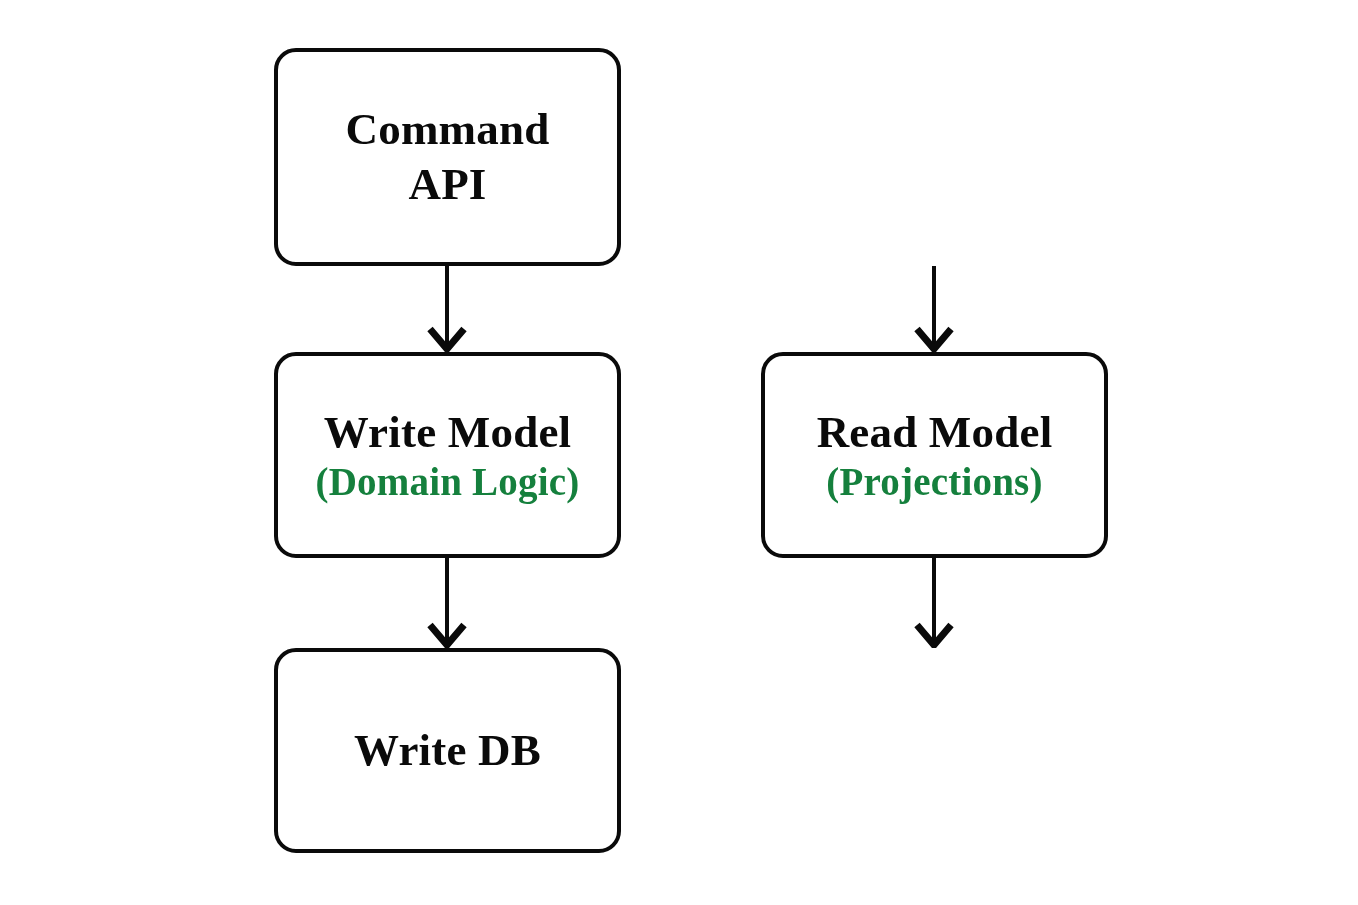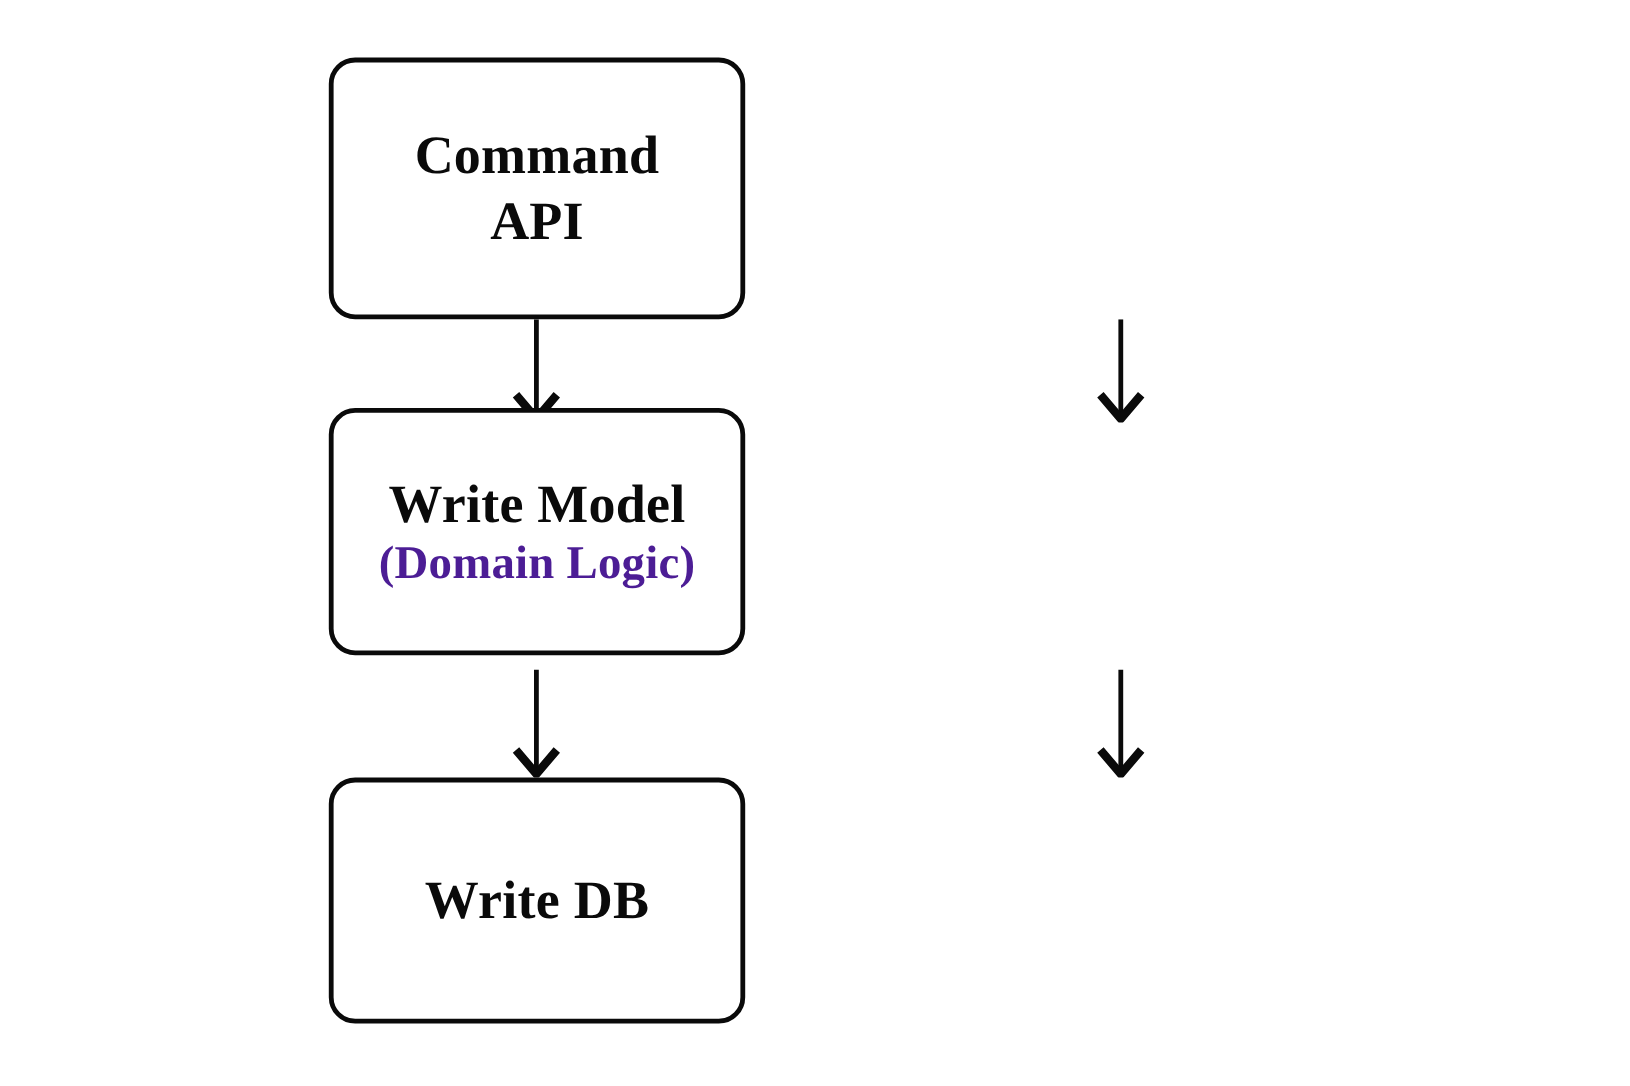--- a/index.html
+++ b/index.html
@@ -34,32 +34,32 @@
     line-height: 1.22;
     font-weight: 700;
     color: #0a0a0a;
     max-width: 282px;
     letter-spacing: 0.2px;
   }
   .node-subtitle {
     font-size: 39px;
     line-height: 1.18;
     font-weight: 700;
-    color: #4c1d95;
+    color: #15803d;
     letter-spacing: 0.2px;
   }
   .node-subtitle:empty { display: none; }
 
   
   .col-left  { left: 250px; }
   .col-right { left: 737px; }
 
   
   .row-1 { top: 48px;  height: 218px; }
-  .row-2 { top: 340px; height: 206px; }
+  .row-2 { top: 352px; height: 206px; }
   .row-3 { top: 648px; height: 205px; text-align: right; }
 
   .arrow {
     position: absolute;
     width: 44px;
   }
   .arrow-left  { left: 401px; }
   .arrow-right { left: 888px; }
   .arrow-1 { top: 266px; height: 86px; }
   .arrow-2 { top: 558px; height: 90px; }
@@ -100,20 +100,24 @@
   </div>
 
 
   <div class="arrow arrow-right arrow-1">
     <svg viewBox="0 0 44 86" aria-hidden="true">
       <line x1="22" y1="0" x2="22" y2="82" stroke="#0a0a0a" stroke-width="4"></line>
       <polyline points="5,63 22,83 39,63" fill="none" stroke="#0a0a0a" stroke-width="7"></polyline>
     </svg>
   </div>
 
+  <div class="node col-right row-2">
+    <div class="node-title">Read Model</div>
+    <div class="node-subtitle">(Projections)</div>
+  </div>
 
   <div class="arrow arrow-right arrow-2">
     <svg viewBox="0 0 44 90" aria-hidden="true">
       <line x1="22" y1="0" x2="22" y2="86" stroke="#0a0a0a" stroke-width="4"></line>
       <polyline points="5,67 22,87 39,67" fill="none" stroke="#0a0a0a" stroke-width="7"></polyline>
     </svg>
   </div>
 
 
 </div>

